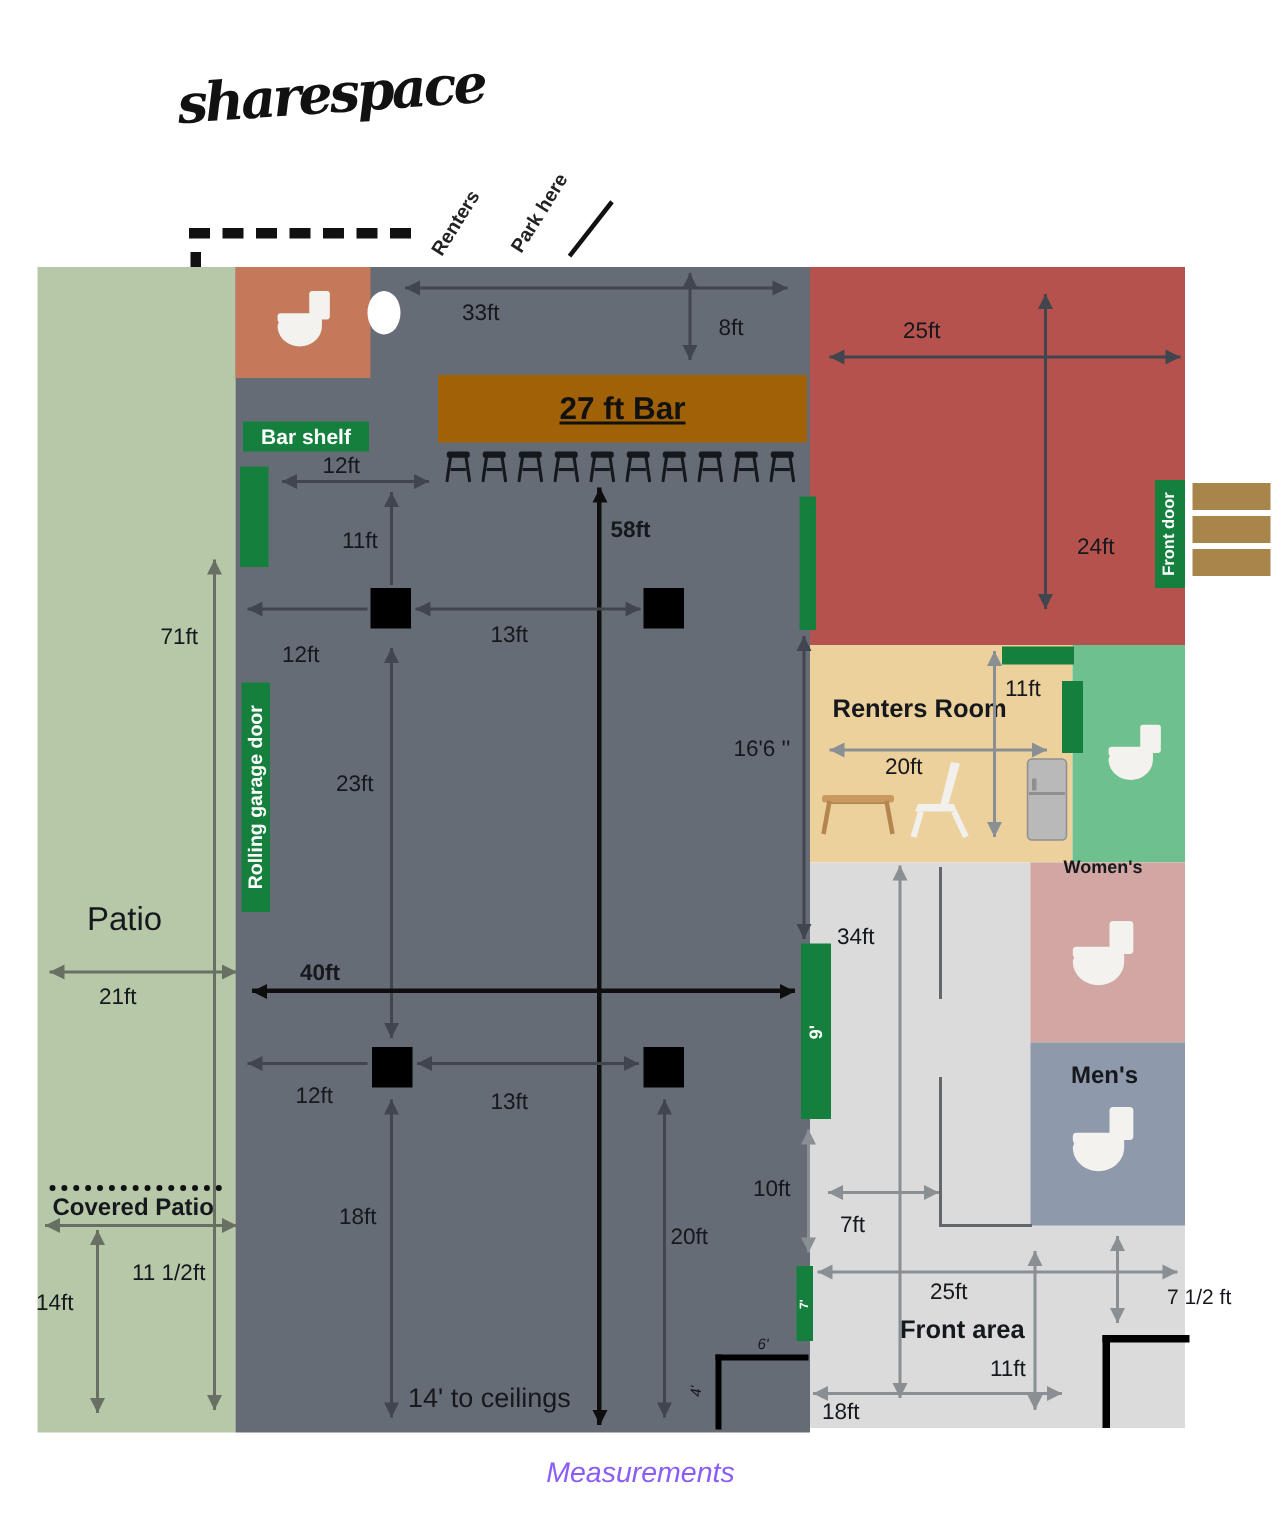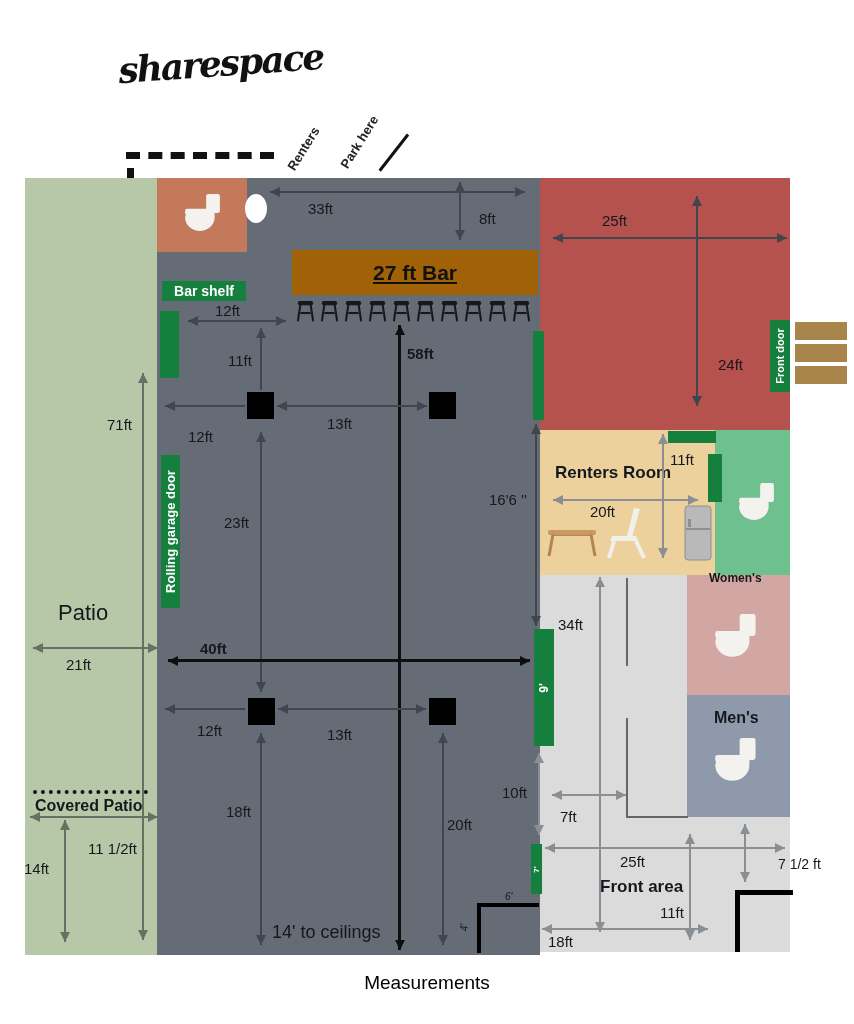--- a/index.html
+++ b/index.html
@@ -264,15 +264,15 @@
   <div class="bwall" style="left:735px;top:890px;width:58px;height:5px;"></div>
   <div class="bwall" style="left:735px;top:890px;width:5px;height:62px;"></div>
 
   <div class="dot-h" style="left:33px;top:790px;width:115px;"></div>
   <span class="ml bold" style="left:35px;top:797px;font-size:16px;">Covered Patio</span>
   <div class="ah pgreen" style="left:30px;top:816px;width:128px;"></div>
   <span class="ml" style="left:88px;top:840px;">11 1/2ft</span>
   <div class="av pgreen" style="left:64px;top:820px;height:122px;"></div>
   <span class="ml" style="left:24px;top:860px;">14ft</span>
 
-  <div class="ml" style="left:0;top:972px;width:854px;text-align:center;font-size:19px;color:#000000;">Measurements</div>
+  <div class="ml" style="left:0;top:972px;width:854px;text-align:center;font-size:19px;color:#8b5cf6;font-style:italic;">Measurements</div>
 
 </div>
 
 </body></html>

